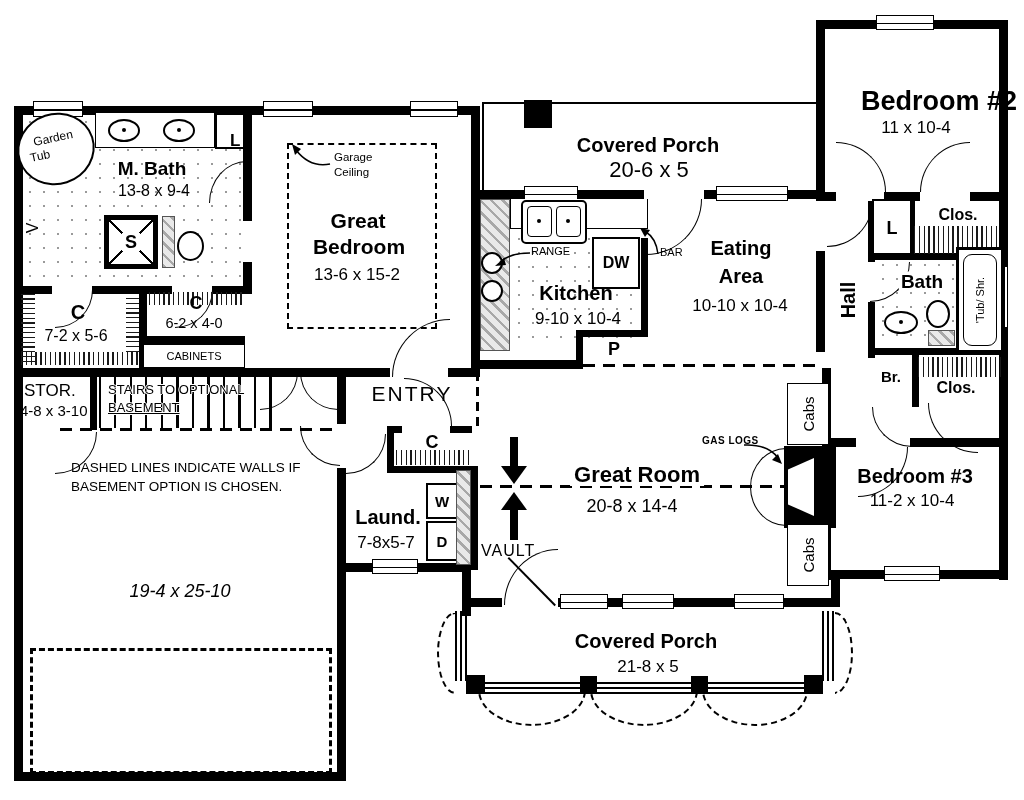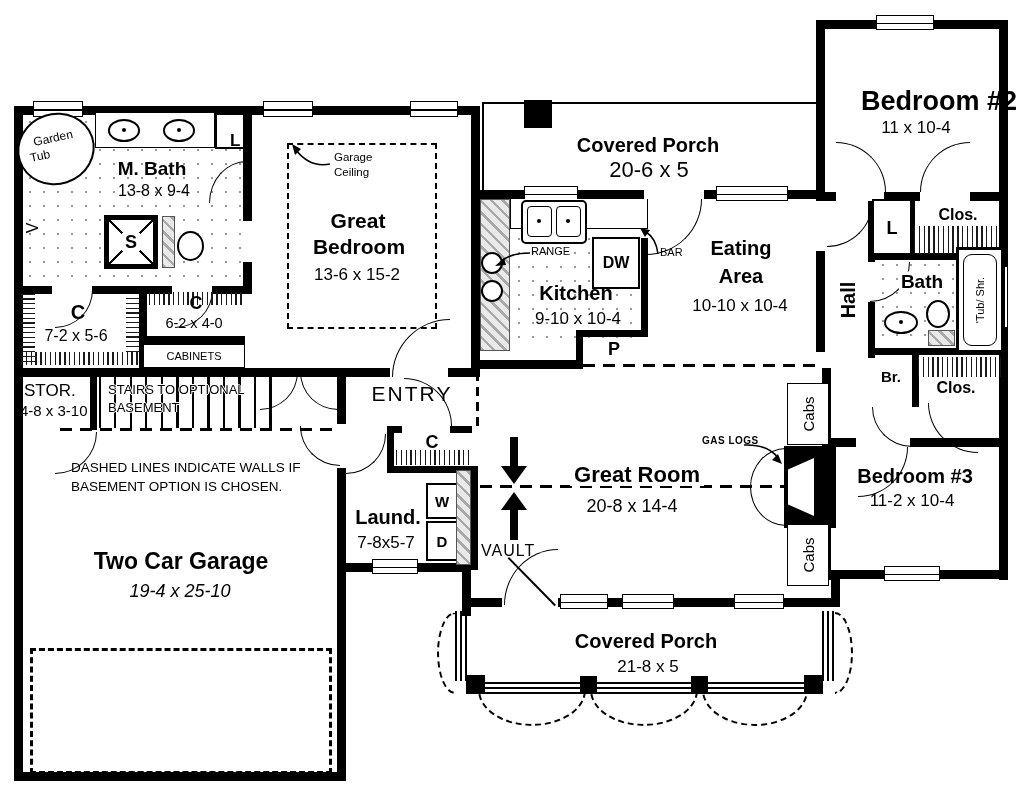--- a/index.html
+++ b/index.html
@@ -305,25 +305,24 @@
   <div class="box" style="left:426px;top:483px;width:32px;height:36px;border-width:2.2px;"></div>
   <div class="lbl b c" style="left:442px;top:501px;font-size:15px;">W</div>
   <div class="box" style="left:426px;top:521px;width:32px;height:40px;border-width:2.2px;"></div>
   <div class="lbl b c" style="left:442px;top:541px;font-size:15px;">D</div>
   <div class="hatchD" style="left:456px;top:470px;width:15px;height:95px;"></div>
 
   <div class="lbl" style="left:24px;top:382px;font-size:17px;">STOR.</div>
   <div class="lbl" style="left:20px;top:403px;font-size:15px;">4-8 x 3-10</div>
   <div class="stairs" style="left:99px;top:372px;width:182px;height:56px;"></div>
   <div class="lbl outl" style="left:108px;top:383px;font-size:13px;z-index:3;">STAIRS TO OPTIONAL</div>
-  <div class="lbl outl" style="left:108px;top:401px;font-size:13px;z-index:3;">BASEMENT</div>
+  <div class="lbl outl" style="left:108px;top:401px;font-size:13px;z-index:3;text-decoration:underline;">BASEMENT</div>
 
   <div class="lbl" style="left:71px;top:461px;font-size:13.5px;">DASHED LINES INDICATE WALLS IF</div>
   <div class="lbl" style="left:71px;top:480px;font-size:13.5px;">BASEMENT OPTION IS CHOSEN.</div>
-  <div class="lbl b c" style="left:181px;top:561px;font-size:23px;">Two Car Garage</div>
   <div class="lbl c" style="left:180px;top:591px;font-size:18px;font-style:italic;">19-4 x 25-10</div>
   <div class="drect" style="left:30px;top:648px;width:302px;height:126px;"></div>
 
   <div class="colsV" style="left:455px;top:611px;width:13px;height:70px;"></div>
   <div class="colsV" style="left:822px;top:611px;width:13px;height:70px;"></div>
   <div class="railH" style="left:468px;top:681px;width:354px;height:13px;"></div>
   <div class="w" style="left:466px;top:675px;width:19px;height:19px;"></div>
   <div class="w" style="left:580px;top:676px;width:17px;height:18px;"></div>
   <div class="w" style="left:691px;top:676px;width:17px;height:18px;"></div>
   <div class="w" style="left:804px;top:675px;width:19px;height:19px;"></div>

